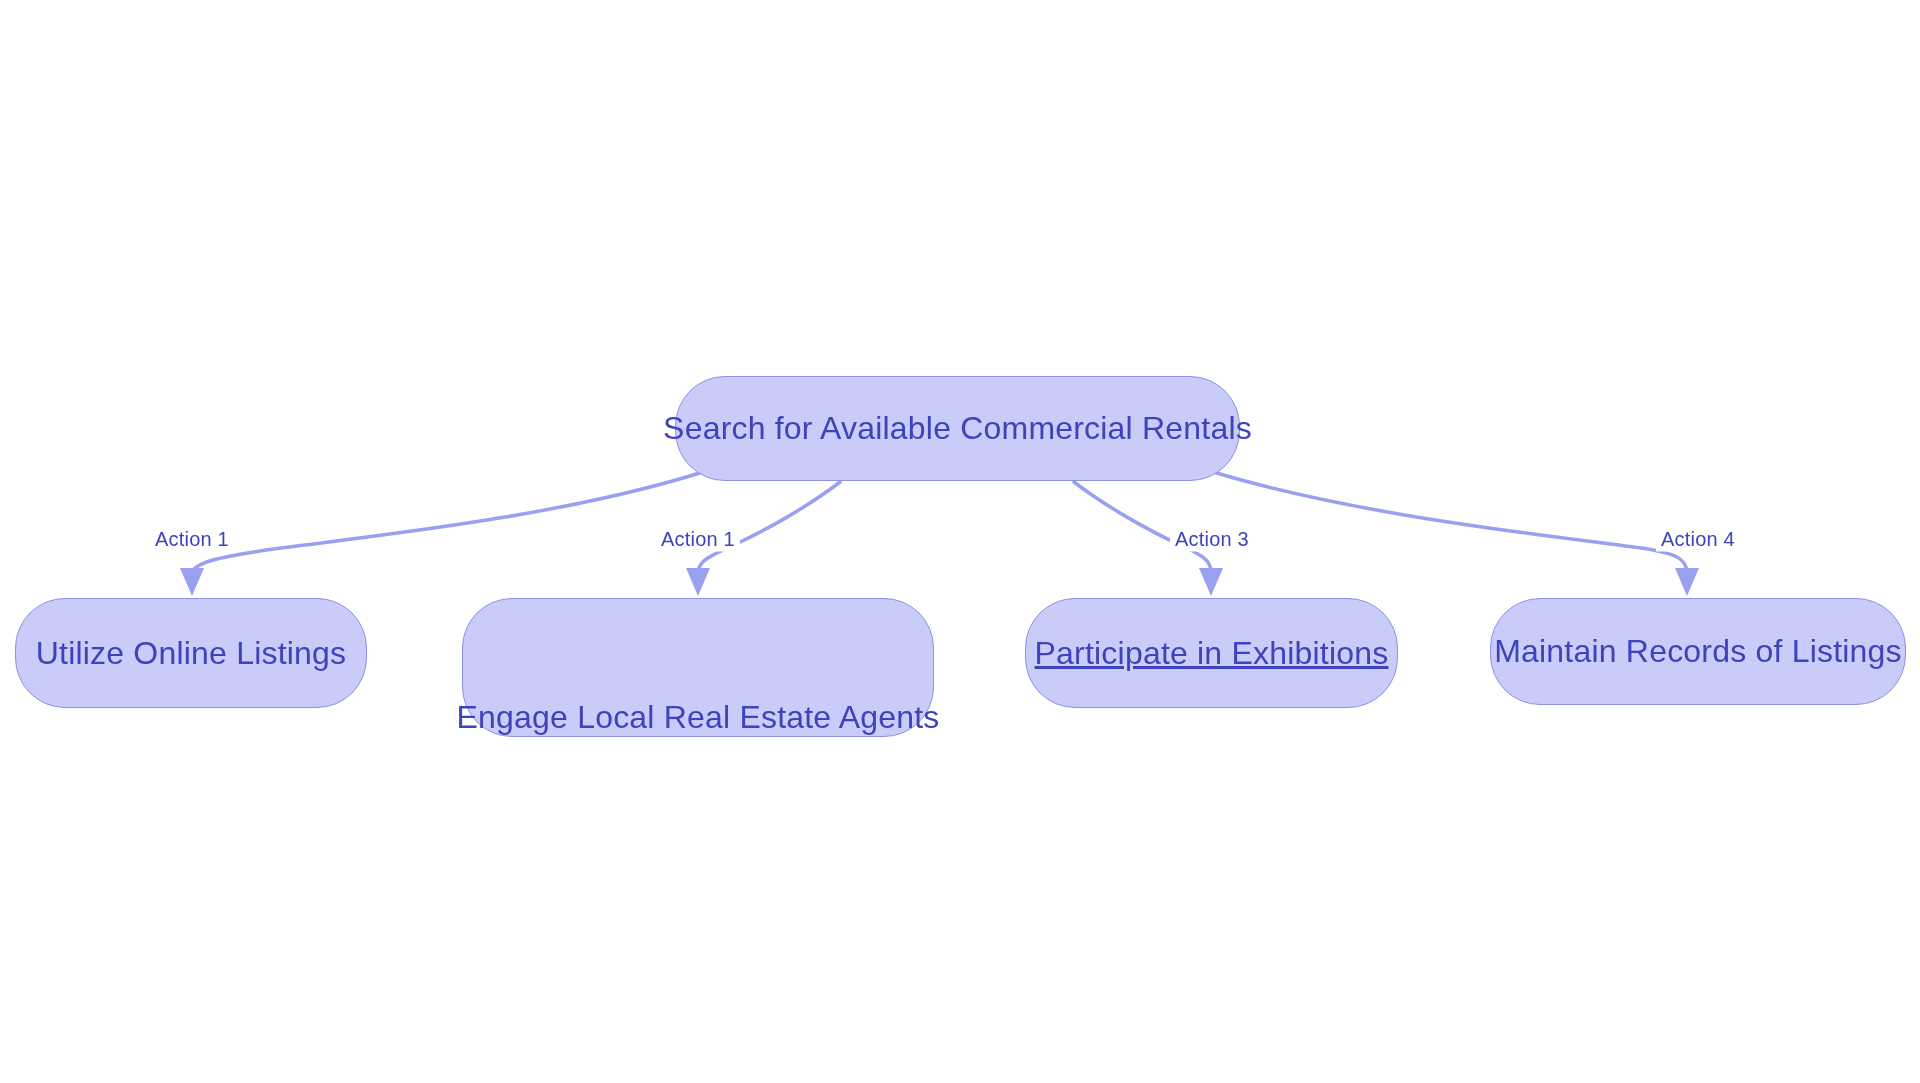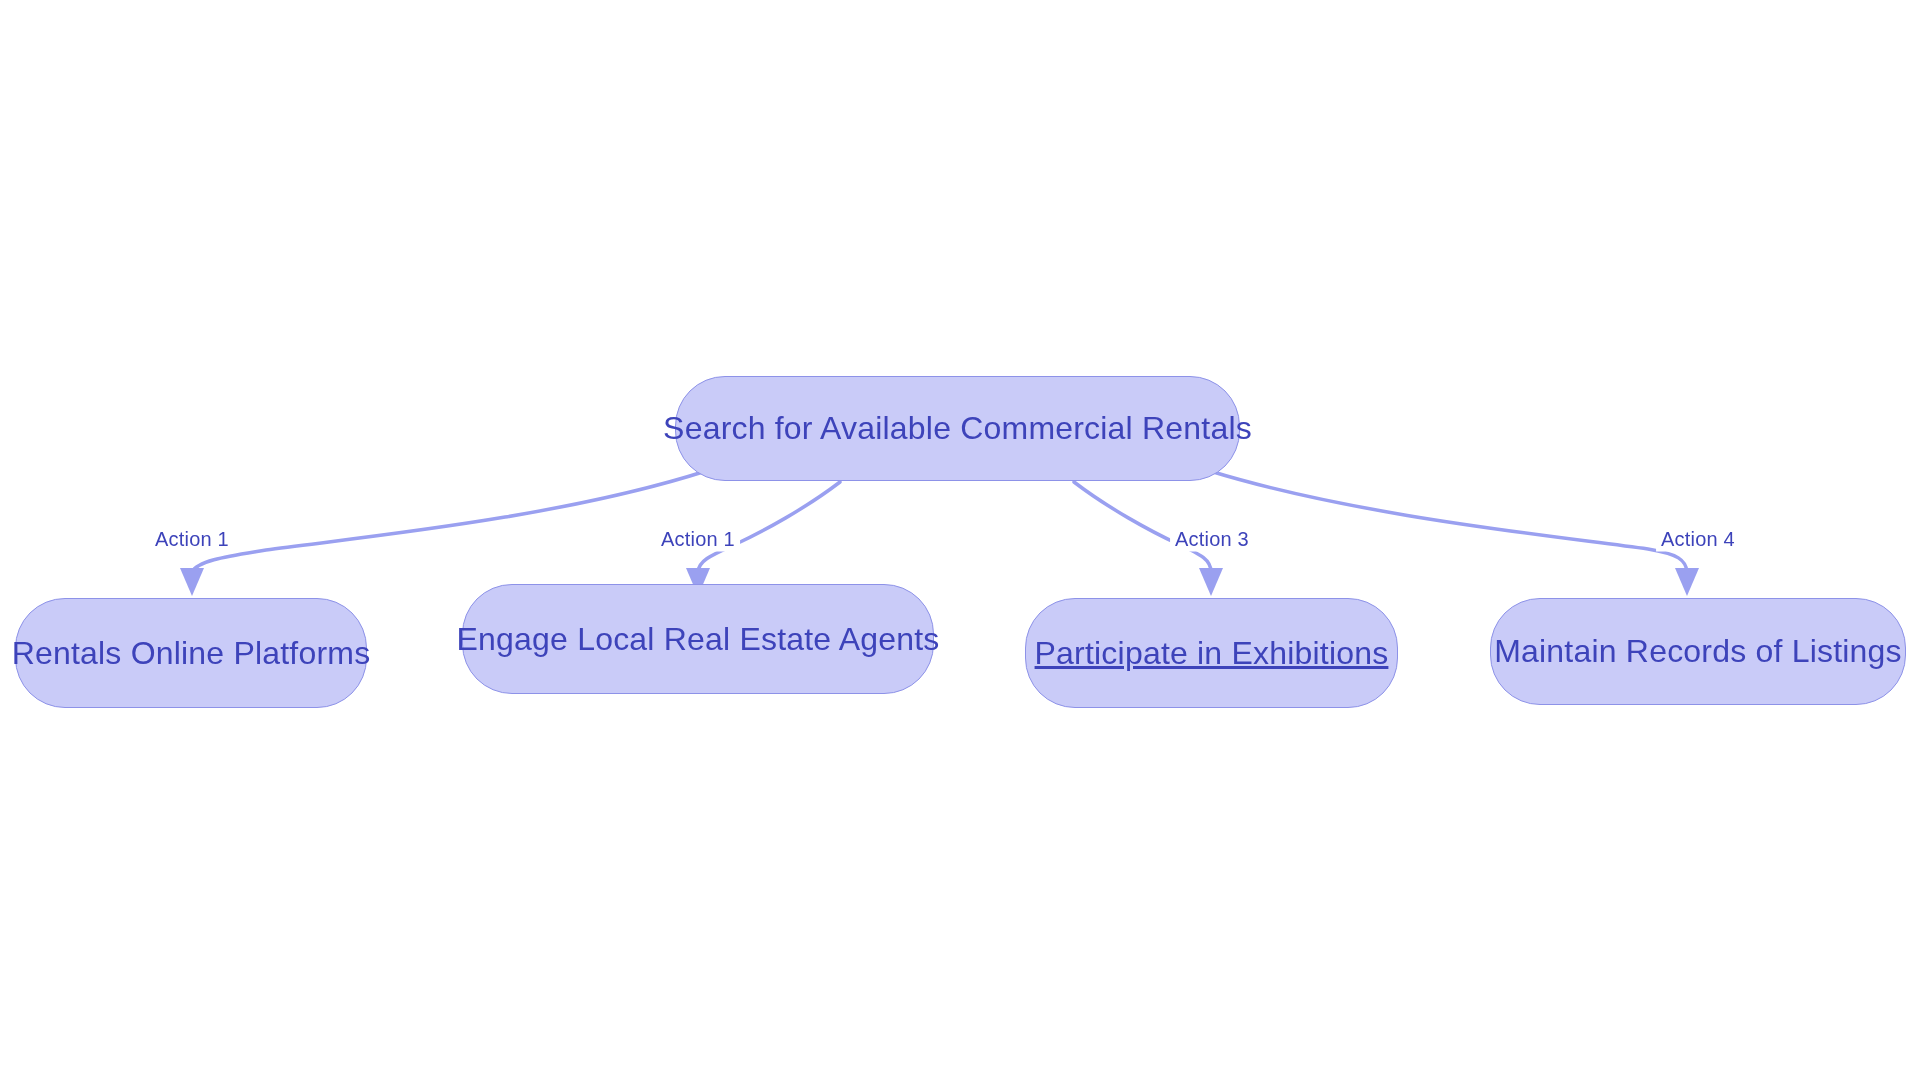--- a/index.html
+++ b/index.html
@@ -50,21 +50,21 @@
     border: 1.5px solid var(--node-border);
     border-radius: 50px;
     color: var(--text);
     font-size: 32px;
     letter-spacing: 0.2px;
     text-align: center;
     white-space: nowrap;
   }
   .node-root { left: 675px; top: 376px; width: 565px; height: 105px; }
   .node-1 { left: 15px;   top: 598px; width: 352px; height: 110px; }
-  .node-2 { left: 462px;  top: 584px; width: 472px; height: 110px; }
+  .node-2 { left: 462px;  top: 598px; width: 472px; height: 139px; align-items: flex-end; }
   .node-3 { left: 1025px; top: 598px; width: 373px; height: 110px; text-decoration: underline; }
   .node-4 { left: 1490px; top: 598px; width: 416px; height: 107px; }
   .edge-label {
     position: absolute;
     transform: translate(-50%, -50%);
     background: var(--background);
     color: var(--text);
     font-size: 20px;
     letter-spacing: 0.2px;
     padding: 1px 5px;
@@ -97,21 +97,21 @@
   <div class="node node-root">
     <span>Search for Available Commercial Rentals</span>
   </div>
 
   <span class="edge-label edge-label-1">Action 1</span>
   <span class="edge-label edge-label-2">Action 1</span>
   <span class="edge-label edge-label-3">Action 3</span>
   <span class="edge-label edge-label-4">Action 4</span>
 
   <div class="node node-1">
-    <span>Rentals Online Platforms</span>
+    <span>Utilize Online Listings</span>
   </div>
   <div class="node node-2">
     <span>Engage Local Real Estate Agents</span>
   </div>
   <div class="node node-3">
     <span>Participate in Exhibitions</span>
   </div>
   <div class="node node-4">
     <span>Maintain Records of Listings</span>
   </div>

